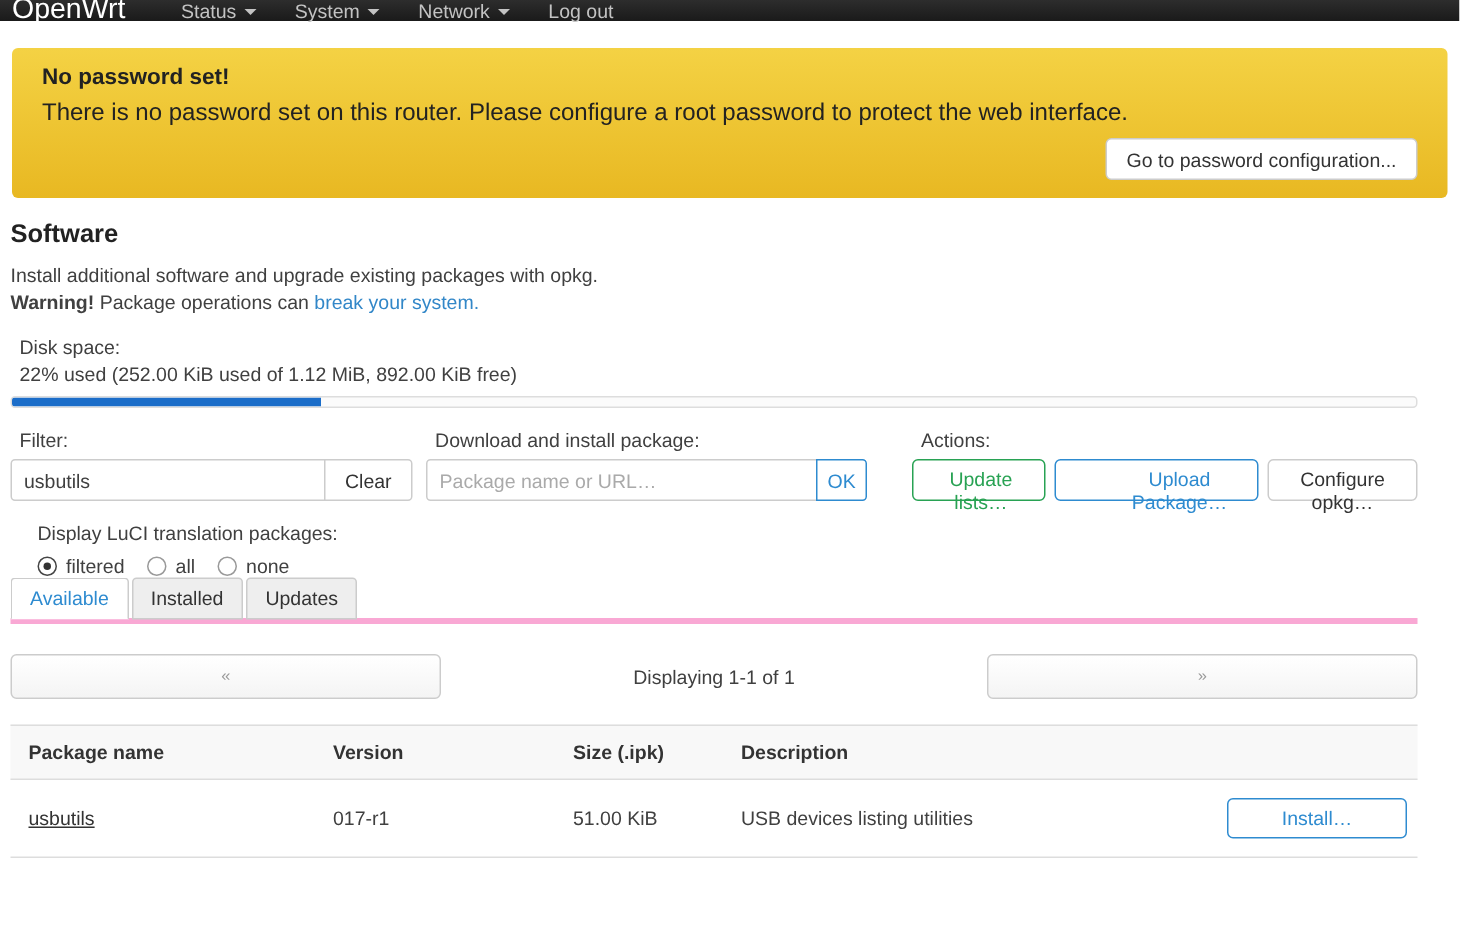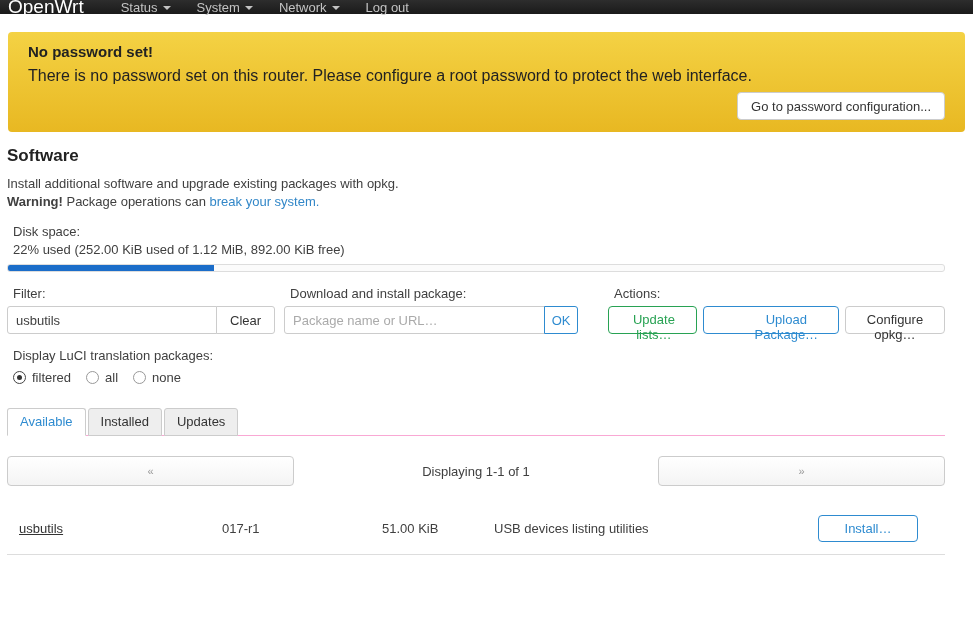--- a/index.html
+++ b/index.html
@@ -72,35 +72,35 @@
   input.text::placeholder { color: #aaa; }
   .btn.attached { border-radius: 0 3px 3px 0; margin-left: -1px; }
   .col-filter input.text { width: 210px; }
   .col-download { margin-left: 9px; }
   .col-download input.text { width: 261px; }
   .ok-btn { width: 34px; padding: 5px 0; text-align: center; }
   .col-actions { margin-left: 30px; }
   .actions-buttons { display: flex; gap: 6px; }
 
   
-  .translation { margin-top: 13px; }
+  .translation { margin-top: 13px; margin-left: 12px; }
   .radio-row { display: flex; gap: 15px; margin-top: 5px; padding-left: 6px; }
   .radio-opt { display: flex; align-items: center; gap: 6px; cursor: pointer; }
   .radio-circle {
     width: 13px; height: 13px; border: 1px solid #999; border-radius: 50%;
     background: #fff; position: relative; flex: 0 0 auto;
   }
   .radio-circle.checked { border-color: #444; }
   .radio-circle.checked::after {
     content: ""; position: absolute; left: 3px; top: 3px; right: 3px; bottom: 3px;
     background: #333; border-radius: 50%;
   }
 
   
-  .tabs { display: flex; margin-top: 23px; border-bottom: 1px solid #f9a8d4; padding-left: 0; }
+  .tabs { display: flex; border-bottom: 4px solid #f9a8d4; padding-left: 0; }
   .tab {
     padding: 5px 12px 6px; margin-right: 2px; margin-bottom: -1px;
     border: 1px solid #ccc; border-radius: 3px 3px 0 0;
     background: #eee; color: #333; cursor: pointer;
   }
   .tab.active { background: #fff; color: #2e8bd0; border-bottom-color: #fff; }
 
   
   .pager { display: flex; align-items: center; margin-top: 20px; }
   .pager-btn {
@@ -117,21 +117,21 @@
     grid-template-columns: 215px 160px 112px 1fr 140px;
     align-items: center;
   }
   .thead {
     background: #f8f8f8; border-top: 1px solid #ddd; border-bottom: 1px solid #ddd;
     font-weight: bold; color: #333; padding: 10px 0;
   }
   .thead > div:first-child, .trow > div:first-child { padding-left: 12px; }
   .trow { padding: 12px 0; border-bottom: 1px solid #ddd; }
   .pkg-link { color: #333; text-decoration: underline; cursor: pointer; }
-  .install-btn { width: 100px; margin-left: 13px; height: 27px; padding: 4px 0; text-align: center; }
+  .install-btn { width: 120px; margin-left: 13px; height: 27px; padding: 4px 0; text-align: center; }
 </style>
 </head>
 <body>
 
 <div class="navbar">
   <span class="brand">OpenWrt</span>
   <span class="nav-item">
     <span>Status</span>
     <i class="caret"></i>
   </span>
@@ -224,20 +224,27 @@
     <span class="tab">Updates</span>
   </div>
 
   <div class="pager">
     <button class="pager-btn">«</button>
     <span class="pager-info">Displaying 1-1 of 1</span>
     <button class="pager-btn">»</button>
   </div>
 
   <div class="pkg-table">
+    <div class="thead">
+      <div>Package name</div>
+      <div>Version</div>
+      <div>Size (.ipk)</div>
+      <div>Description</div>
+      <div></div>
+    </div>
     <div class="trow">
       <div><a class="pkg-link">usbutils</a></div>
       <div>017-r1</div>
       <div>51.00 KiB</div>
       <div>USB devices listing utilities</div>
       <div><button class="btn btn-blue install-btn">Install…</button></div>
     </div>
   </div>
 
 </div>

